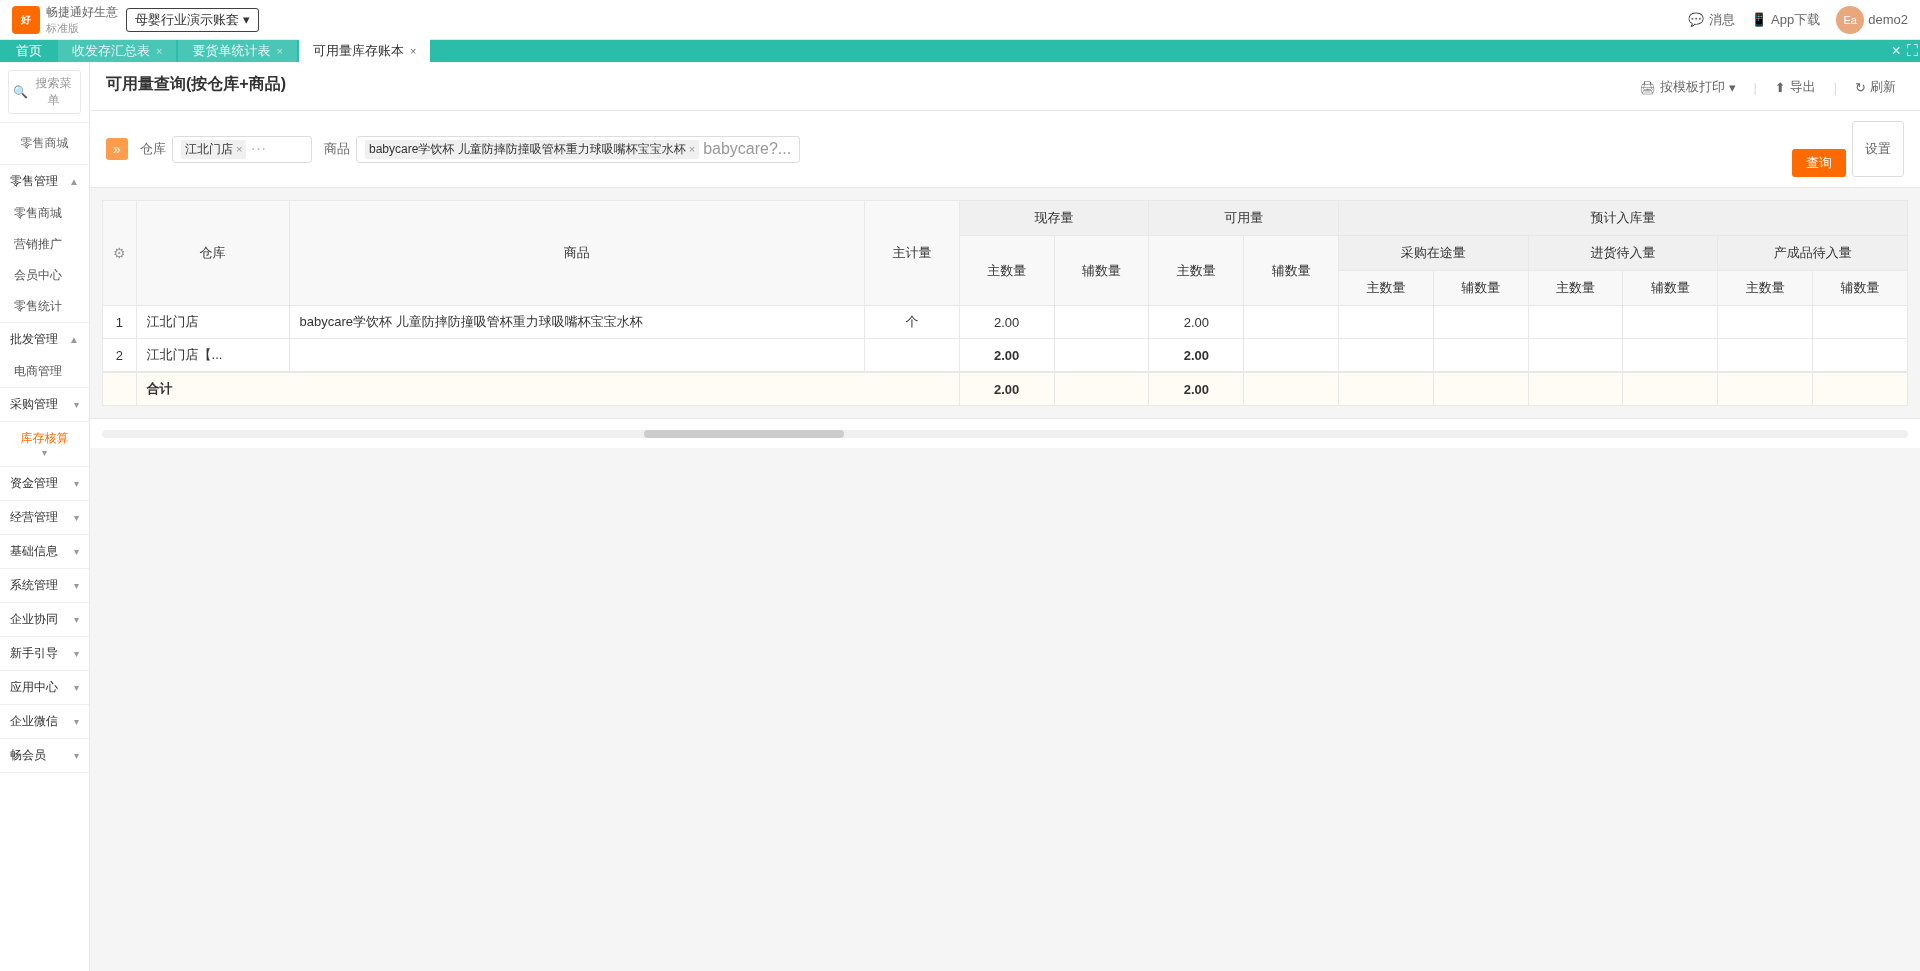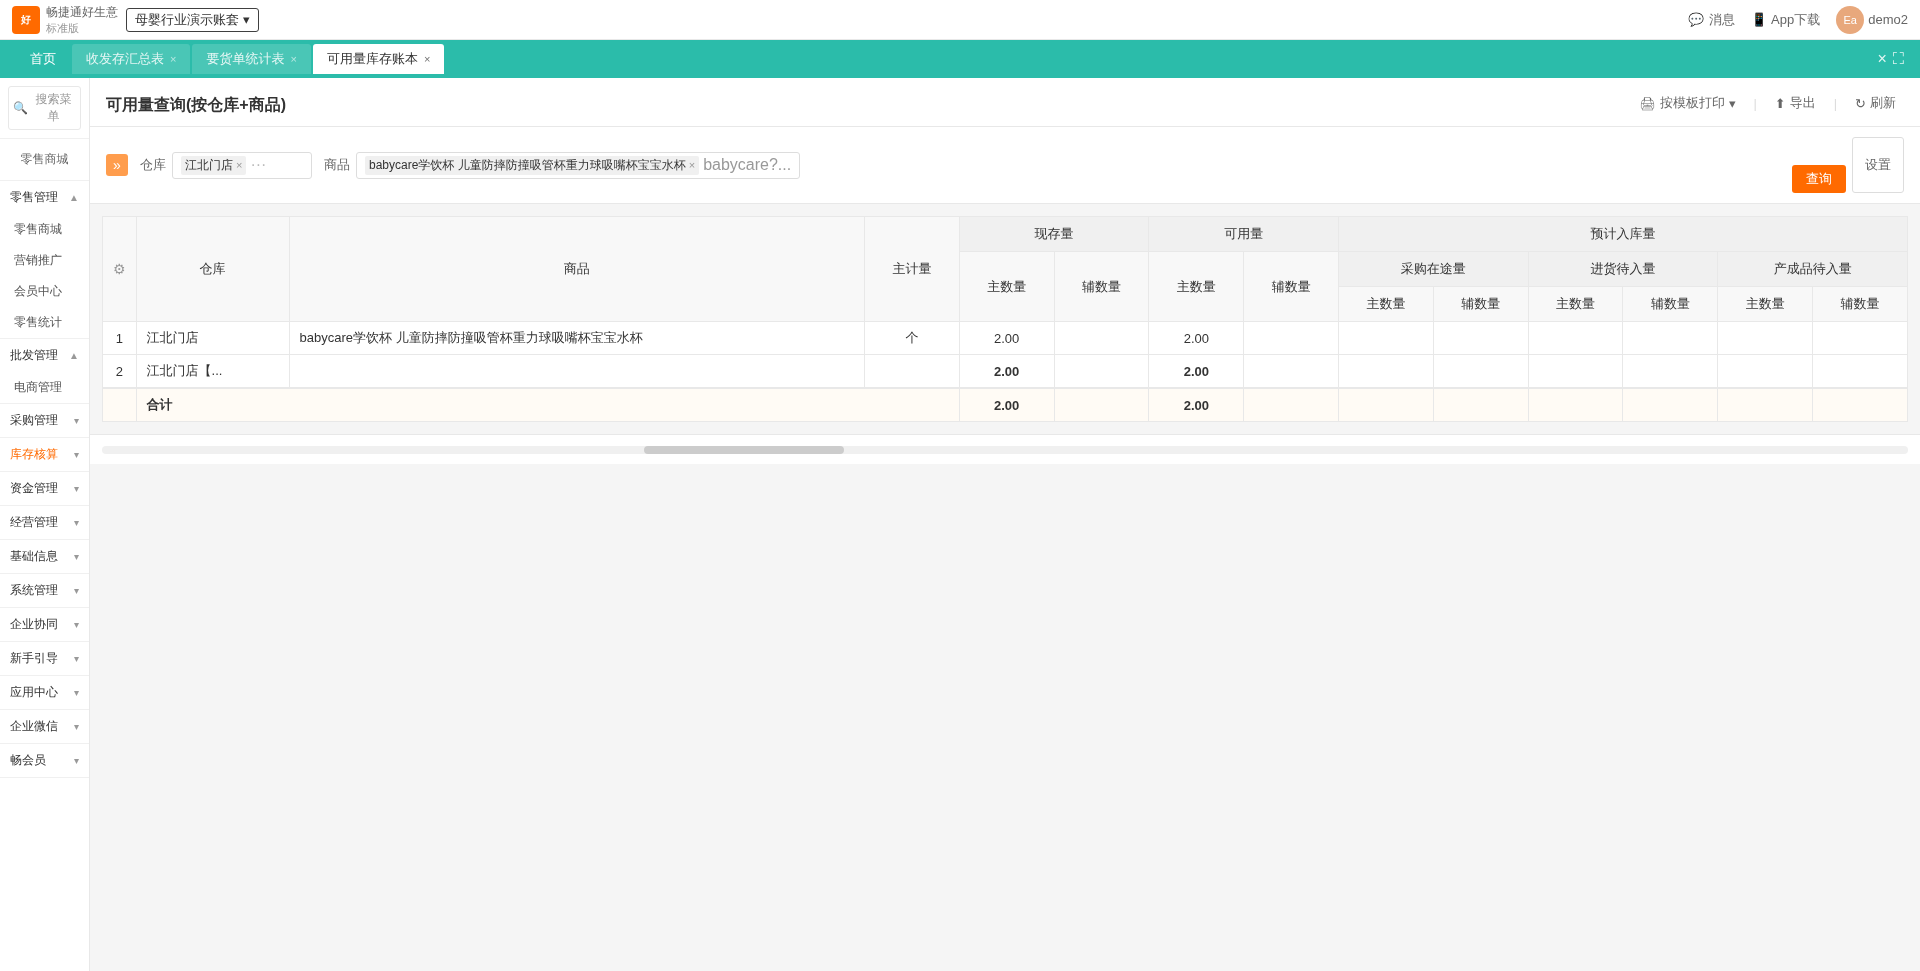--- a/index.html
+++ b/index.html
@@ -24,22 +24,22 @@
     .industry-selector { display: flex; align-items: center; gap: 4px; font-size: 13px; color: #333; background: #fff; border: 1px solid #404040; border-radius: 3px; padding: 2px 8px; cursor: pointer; }
     .top-bar-right { display: flex; align-items: center; gap: 16px; }
     .top-right-item { display: flex; align-items: center; gap: 4px; font-size: 13px; color: #666; cursor: pointer; }
     .avatar { width: 28px; height: 28px; border-radius: 50%; background: #e8a87c; display: flex; align-items: center; justify-content: center; color: #fff; font-size: 11px; overflow: hidden; text-align: right; }
 
     
     .tab-bar {
       background: #2bbcaa;
       display: flex;
       align-items: center;
-      height: 38px;
-      padding: 0 16px;
+      height: 22px;
+      padding: 0 2px;
       flex-shrink: 0;
       gap: 2px;
     }
     .tab {
       display: flex;
       align-items: center;
       gap: 6px;
       padding: 6px 14px;
       border-radius: 3px 3px 0 0;
       cursor: pointer;
@@ -91,21 +91,21 @@
       white-space: nowrap;
       overflow: hidden;
       text-overflow: ellipsis;
     }
 
     
     .content-area { flex: 1; display: flex; flex-direction: column; overflow: hidden; background: #f5f5f5; }
 
     
     .page-header { background: #fff; padding: 12px 16px 0 16px; border-bottom: 1px solid #e8e8e8; flex-shrink: 0; }
-    .page-title-row { display: flex; align-items: flex-end; justify-content: space-between; padding-bottom: 10px; }
+    .page-title-row { display: flex; align-items: flex-start; justify-content: space-between; padding-bottom: 10px; }
     .page-title { font-size: 16px; font-weight: 600; color: #333; }
     .page-actions { display: flex; align-items: center; gap: 10px; }
     .page-action-btn { display: flex; align-items: center; gap: 4px; font-size: 13px; color: #666; cursor: pointer; padding: 4px 8px; border-radius: 3px; background: none; border: none; }
     .action-divider { color: #ddd; }
 
     
     .filter-row {
       background: #fff;
       padding: 10px 16px;
       display: flex;
@@ -282,21 +282,21 @@
     </div>
 
     <div class="sidebar-section">
       <div class="sidebar-section-header">
         <span>采购管理</span>
         <span class="arrow">▾</span>
       </div>
     </div>
 
     <div class="sidebar-section">
-      <div class="sidebar-section-header" style="color:#ff6a00;">
+      <div class="sidebar-section-header" style="color:#ff6a00;flex-direction:column;">
         <span>库存核算</span>
         <span class="arrow">▾</span>
       </div>
     </div>
 
     <div class="sidebar-section">
       <div class="sidebar-section-header">
         <span>资金管理</span>
         <span class="arrow">▾</span>
       </div>

